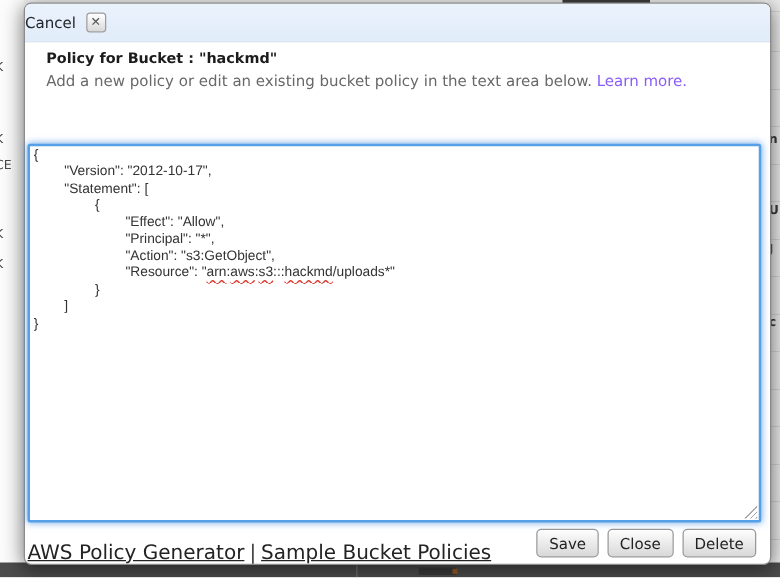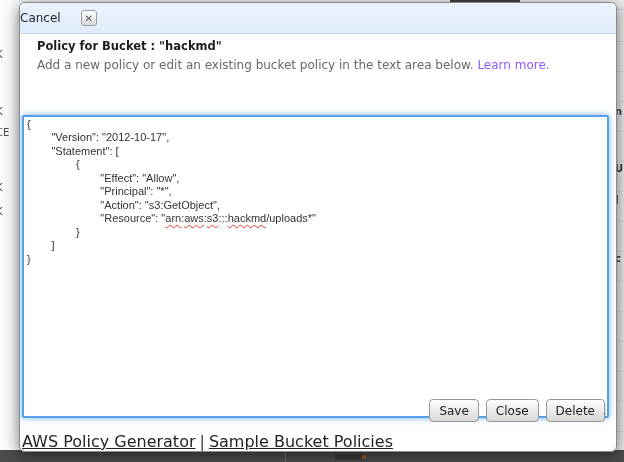--- a/index.html
+++ b/index.html
@@ -23,21 +23,21 @@
   .strip-bottom .smudge2{position:absolute;left:362px;top:5px;width:4px;height:4px;background:#9a5a26;}
 
   
   .dialog{position:absolute;left:19px;top:2px;width:596px;height:448px;background:#ffffff;
           border:1px solid #8b8b8b;border-radius:6px;box-shadow:0 3px 16px rgba(0,0,0,.55);}
   .dialog-header{position:absolute;left:0;top:0;right:0;height:30px;
           background:linear-gradient(#eaf2fc,#e1ecfa);
           border-bottom:1px solid #c7d7ea;border-radius:5px 5px 0 0;
           display:flex;align-items:center;}
   .dialog-title{font-size:14px;font-weight:bold;color:#000;padding-left:17px;flex:1;}
-  .header-right{display:flex;align-items:center;gap:20px;padding-right:9px;}
+  .header-right{display:flex;align-items:center;gap:8px;padding-right:9px;}
   .cancel-link{font-size:12px;color:#21252b;text-decoration:none;cursor:pointer;}
   .x-button{width:16px;height:16px;border:1px solid #9d9d9d;border-radius:3px;
             background:linear-gradient(#ffffff,#d9d9d9);
             display:flex;align-items:center;justify-content:center;
             font-size:10px;font-weight:bold;color:#555;cursor:pointer;box-sizing:border-box;}
   .dialog-subtitle{position:absolute;left:17px;top:36px;font-size:11.5px;font-weight:bold;color:#1c1c1c;}
   .dialog-desc{position:absolute;left:17px;top:55px;font-size:12px;color:#686868;}
   .learn-more{color:#8b5cf6;text-decoration:none;cursor:pointer;}
 
   
@@ -50,21 +50,21 @@
   .sq{text-decoration:underline;text-decoration-style:wavy;text-decoration-color:#e03a2f;
       text-decoration-thickness:1px;text-underline-offset:2px;}
   .resize-handle{position:absolute;right:1px;bottom:1px;width:11px;height:11px;cursor:nwse-resize;
       background:repeating-linear-gradient(135deg,transparent 0 2px,#8f8f8f 2px 3px);
       clip-path:polygon(100% 0,100% 100%,0 100%);opacity:.8;}
 
   
   .footer-links{position:absolute;left:2px;top:429px;font-size:16px;color:#3b3b3b;white-space:nowrap;}
   .footer-link{color:#232323;text-decoration:underline;cursor:pointer;}
   .footer-sep{color:#3b3b3b;padding:0 4px;}
-  .footer-buttons{position:absolute;right:11px;top:396px;display:flex;gap:7px;}
+  .footer-buttons{position:absolute;right:11px;top:420px;display:flex;gap:7px;}
   .btn{height:23px;padding:0 9px;font-family:"DejaVu Sans",sans-serif;font-size:12px;color:#222;
        background:linear-gradient(#fefefe,#d8d8d8);border:1px solid #979797;border-radius:4px;
        display:flex;align-items:center;cursor:pointer;box-sizing:border-box;}
 </style>
 </head>
 <body>
 
 <div id="stage">
 
   <div class="strip-top">

